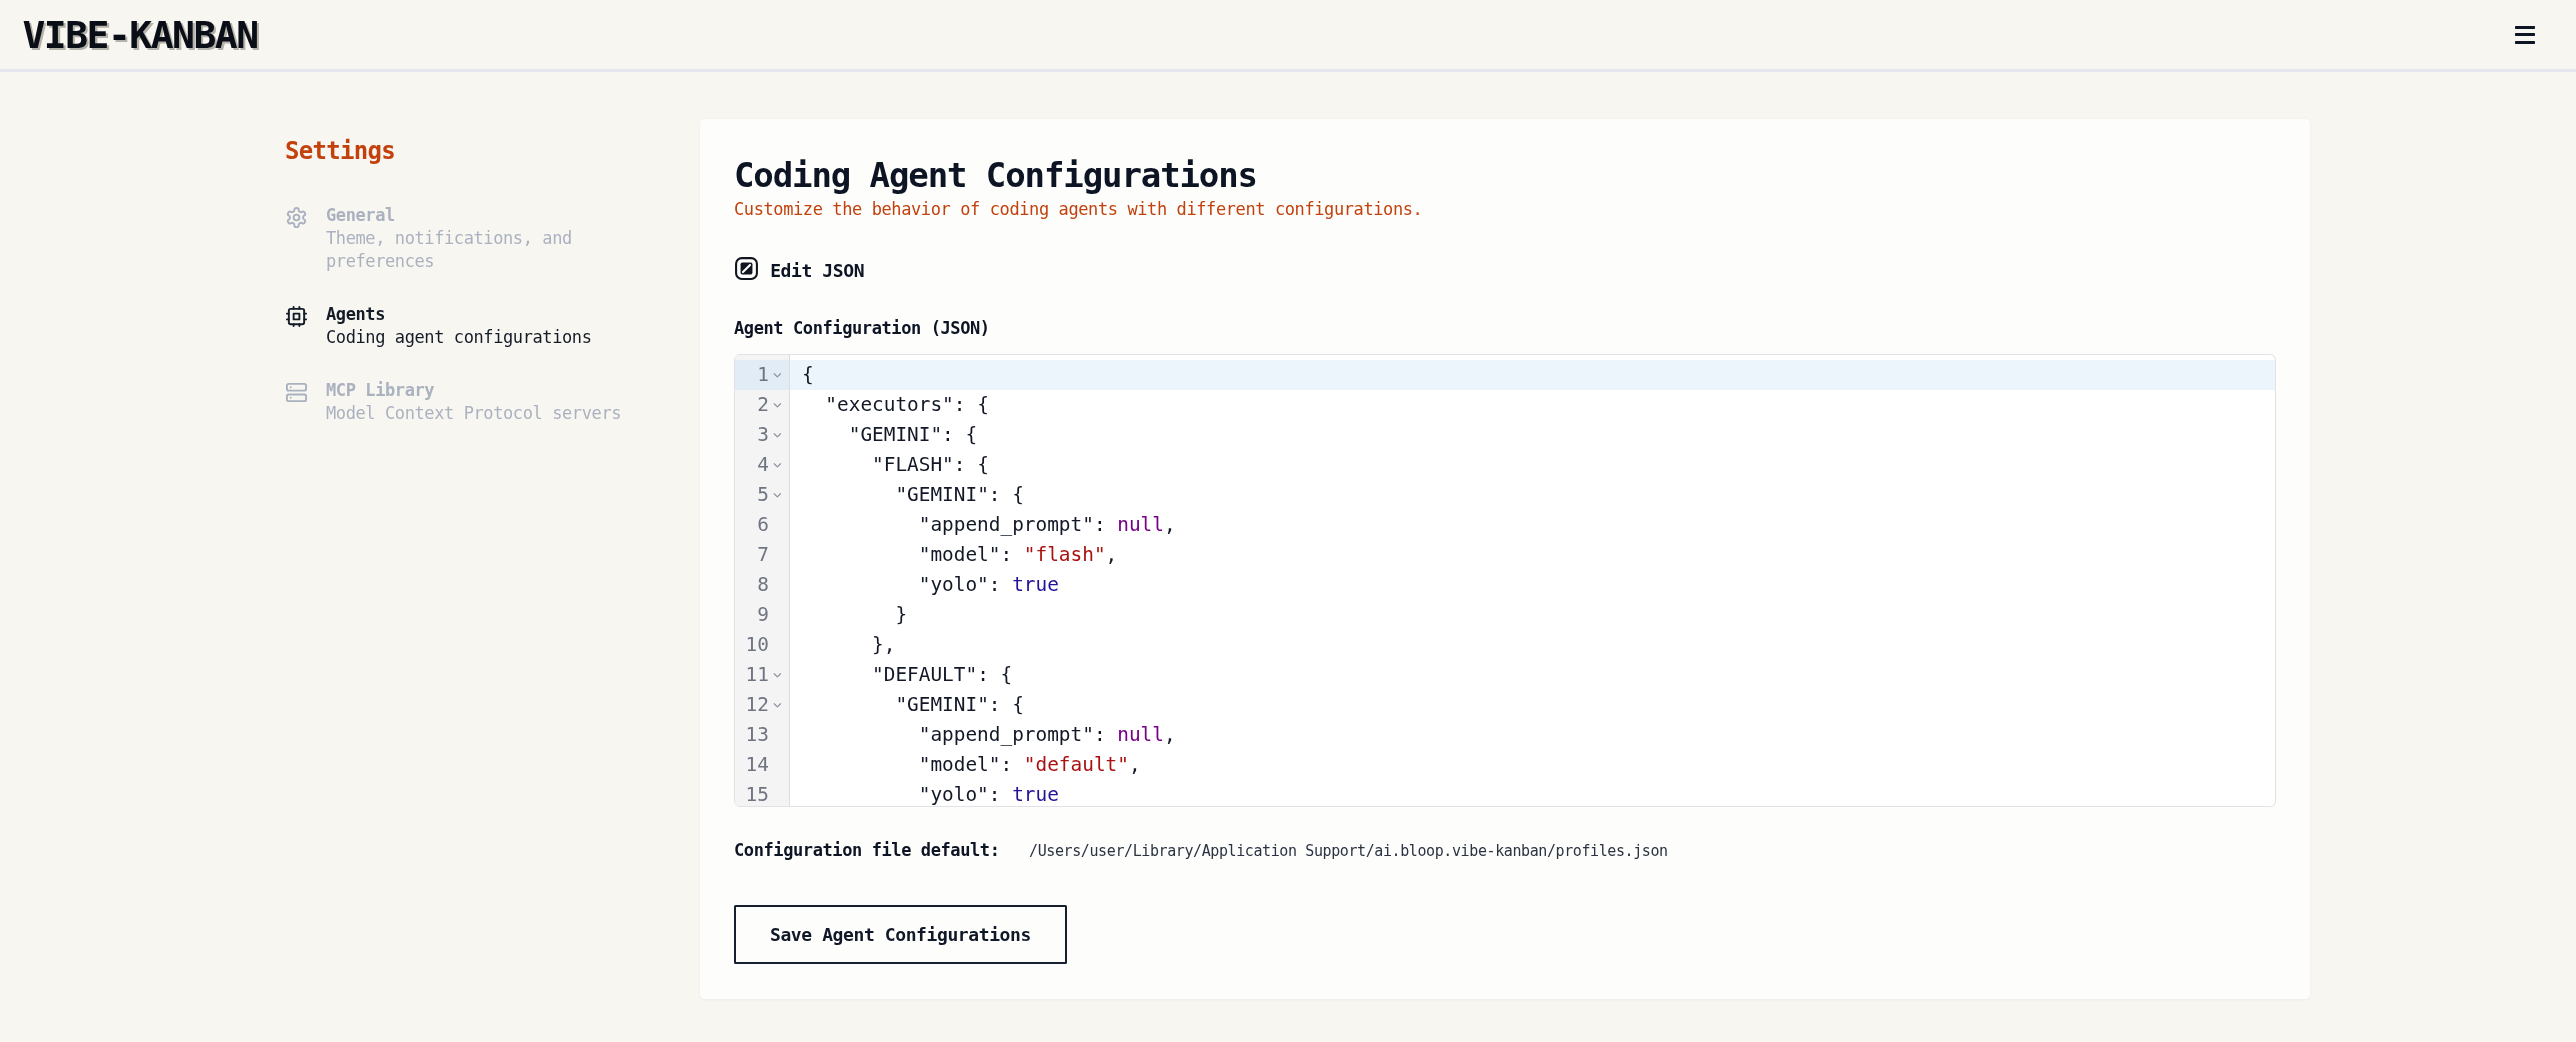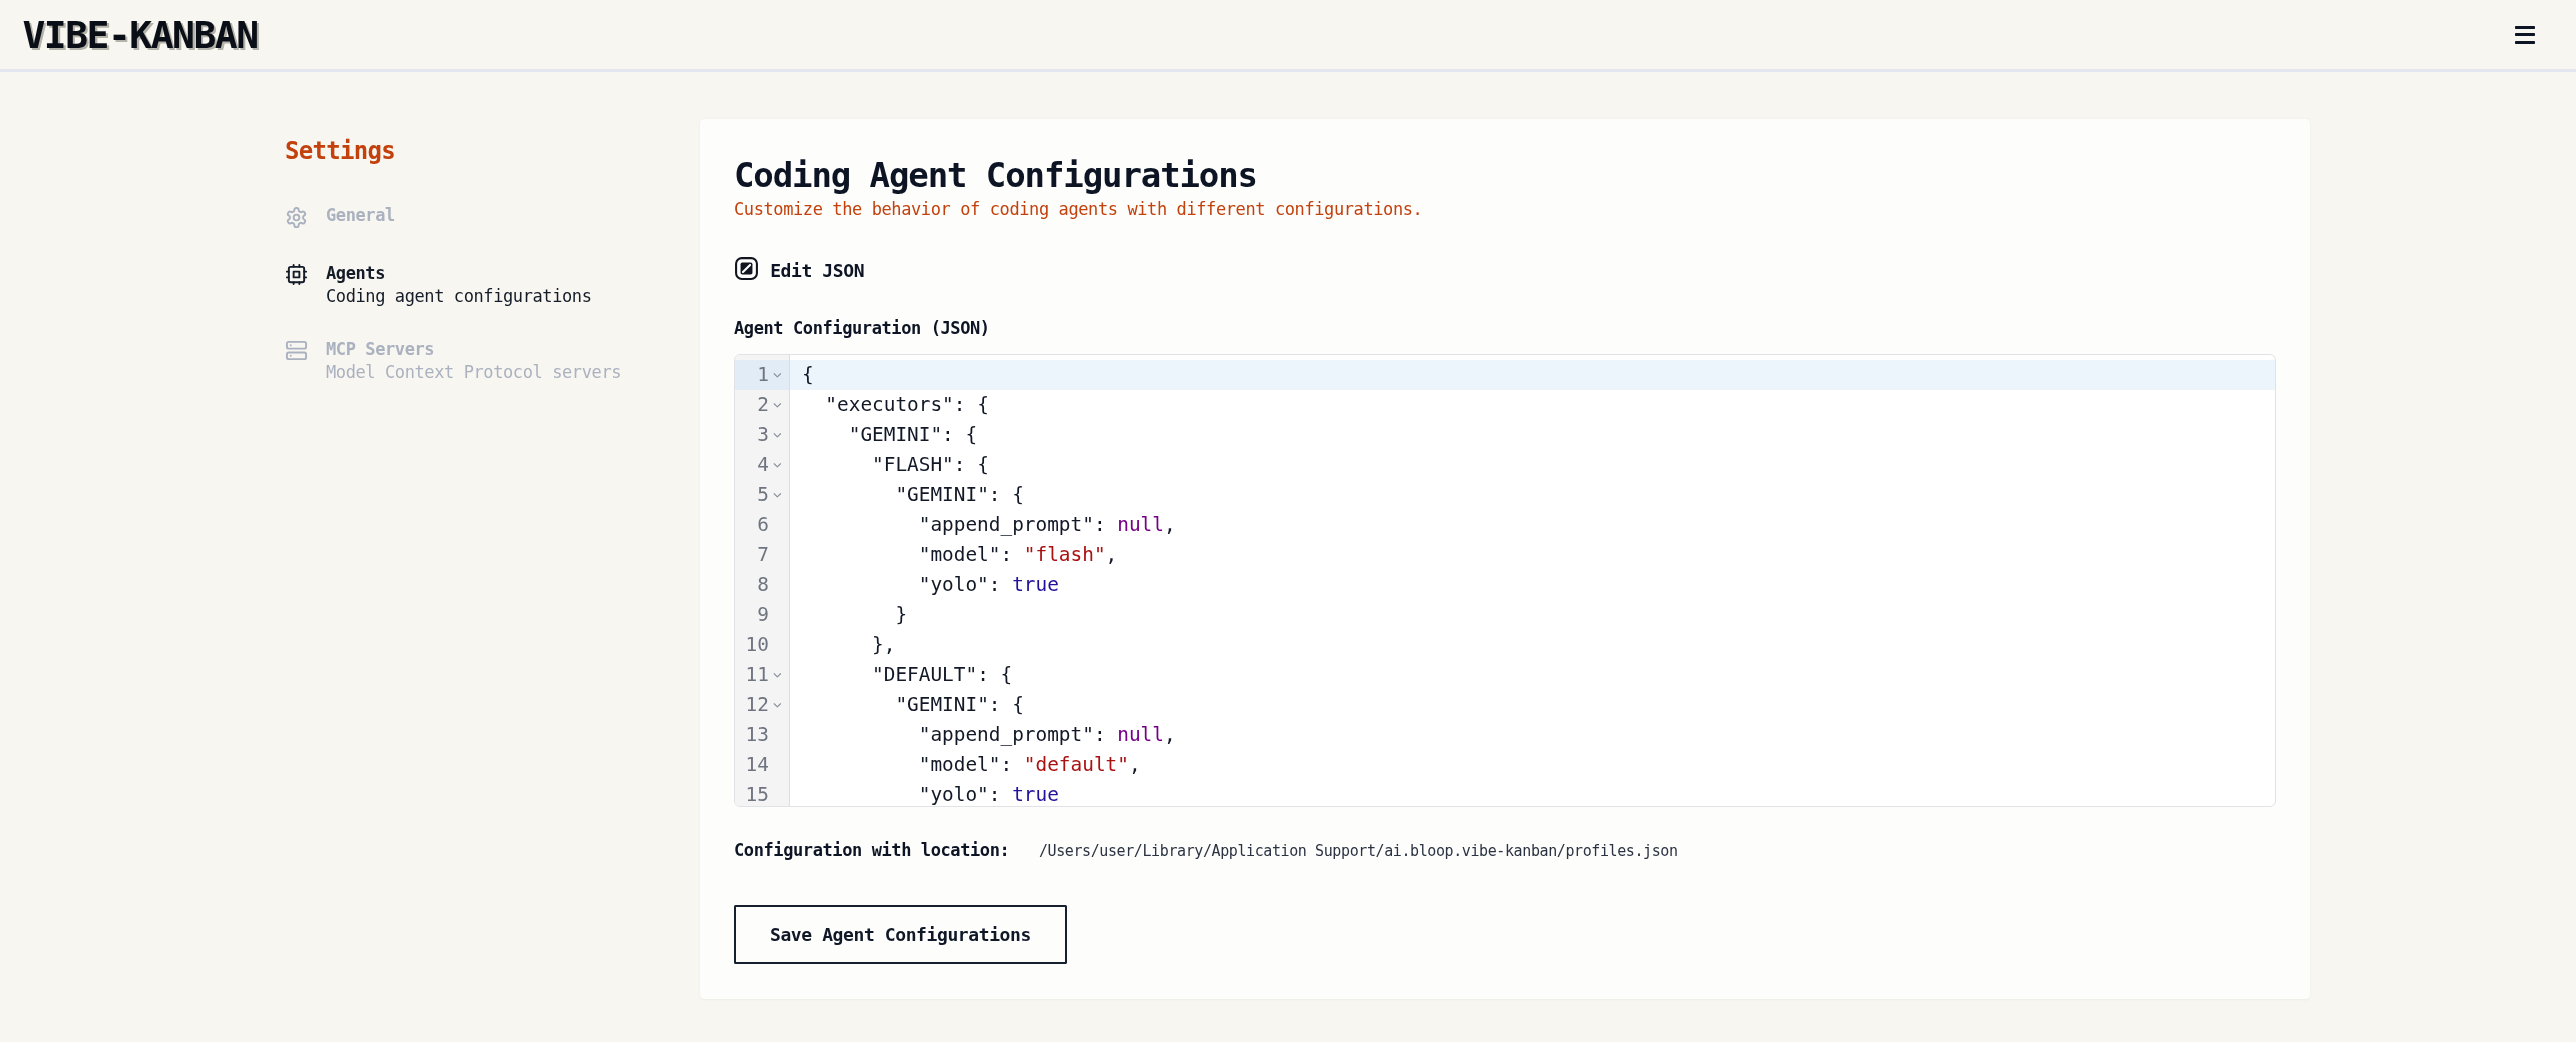--- a/index.html
+++ b/index.html
@@ -130,20 +130,21 @@
 
     <div class="side-item disabled">
       <span class="s-icon">
         <svg width="23" height="23" viewBox="0 0 24 24" fill="none" stroke="#aab1bf" stroke-width="2" stroke-linecap="round" stroke-linejoin="round">
           <path d="M12.22 2h-.44a2 2 0 0 0-2 2v.18a2 2 0 0 1-1 1.73l-.43.25a2 2 0 0 1-2 0l-.15-.08a2 2 0 0 0-2.73.73l-.22.38a2 2 0 0 0 .73 2.73l.15.1a2 2 0 0 1 1 1.72v.51a2 2 0 0 1-1 1.74l-.15.09a2 2 0 0 0-.73 2.73l.22.38a2 2 0 0 0 2.73.73l.15-.08a2 2 0 0 1 2 0l.43.25a2 2 0 0 1 1 1.73V20a2 2 0 0 0 2 2h.44a2 2 0 0 0 2-2v-.18a2 2 0 0 1 1-1.73l.43-.25a2 2 0 0 1 2 0l.15.08a2 2 0 0 0 2.73-.73l.22-.39a2 2 0 0 0-.73-2.73l-.15-.08a2 2 0 0 1-1-1.74v-.5a2 2 0 0 1 1-1.74l.15-.09a2 2 0 0 0 .73-2.73l-.22-.38a2 2 0 0 0-2.73-.73l-.15.08a2 2 0 0 1-2 0l-.43-.25a2 2 0 0 1-1-1.73V4a2 2 0 0 0-2-2z"></path>
           <circle cx="12" cy="12" r="3"></circle>
         </svg>
       </span>
       <div>
         <div class="s-label">General</div>
+        <div class="s-desc">Theme, notifications, and preferences</div>
       </div>
     </div>
 
     <div class="side-item active">
       <span class="s-icon">
         <svg width="23" height="23" viewBox="0 0 24 24" fill="none" stroke="#141c28" stroke-width="2" stroke-linecap="round" stroke-linejoin="round">
           <rect x="4" y="4" width="16" height="16" rx="2"></rect>
           <rect x="9" y="9" width="6" height="6"></rect>
           <path d="M15 2v2"></path>
             <path d="M15 20v2"></path>
@@ -164,21 +165,21 @@
     <div class="side-item disabled">
       <span class="s-icon">
         <svg width="23" height="23" viewBox="0 0 24 24" fill="none" stroke="#aab1bf" stroke-width="2" stroke-linecap="round" stroke-linejoin="round">
           <rect x="2" y="3" width="20" height="7" rx="2"></rect>
           <rect x="2" y="14" width="20" height="7" rx="2"></rect>
           <path d="M6 6.5h.01"></path>
             <path d="M6 17.5h.01"></path>
         </svg>
       </span>
       <div>
-        <div class="s-label">MCP Servers</div>
+        <div class="s-label">MCP Library</div>
         <div class="s-desc">Model Context Protocol servers</div>
       </div>
     </div>
   </aside>
 
   <main class="card">
     <h1>Coding Agent Configurations</h1>
     <p class="subtitle">Customize the behavior of coding agents with different configurations.</p>
 
     <button class="edit-json" aria-pressed="true">
@@ -298,21 +299,21 @@
           <div class="code-line"><span style="color: rgb(18, 24, 38);">      },</span></div>
           <div class="code-line"><span style="color: rgb(18, 24, 38);">      </span><span style="color: rgb(18, 24, 38);">"DEFAULT"</span><span style="color: rgb(18, 24, 38);">: {</span></div>
           <div class="code-line"><span style="color: rgb(18, 24, 38);">        </span><span style="color: rgb(18, 24, 38);">"GEMINI"</span><span style="color: rgb(18, 24, 38);">: {</span></div>
           <div class="code-line"><span style="color: rgb(18, 24, 38);">          </span><span style="color: rgb(18, 24, 38);">"append_prompt"</span><span style="color: rgb(18, 24, 38);">: </span><span style="color: rgb(119, 0, 136);">null</span><span style="color: rgb(18, 24, 38);">,</span></div>
           <div class="code-line"><span style="color: rgb(18, 24, 38);">          </span><span style="color: rgb(18, 24, 38);">"model"</span><span style="color: rgb(18, 24, 38);">: </span><span style="color: rgb(170, 17, 17);">"default"</span><span style="color: rgb(18, 24, 38);">,</span></div>
           <div class="code-line"><span style="color: rgb(18, 24, 38);">          </span><span style="color: rgb(18, 24, 38);">"yolo"</span><span style="color: rgb(18, 24, 38);">: </span><span style="color: rgb(34, 17, 153);">true</span></div>
         </div>
     </div>
 
     <p class="file-loc">
-      <span class="fl-label">Configuration with location:</span>
+      <span class="fl-label">Configuration file default:</span>
       <span>&nbsp;</span>
       <span class="fl-path">/Users/user/Library/Application Support/ai.bloop.vibe-kanban/profiles.json</span>
     </p>
 
     <div class="save-row">
       <button class="save-btn">Save Agent Configurations</button>
     </div>
   </main>
 
 </div>

